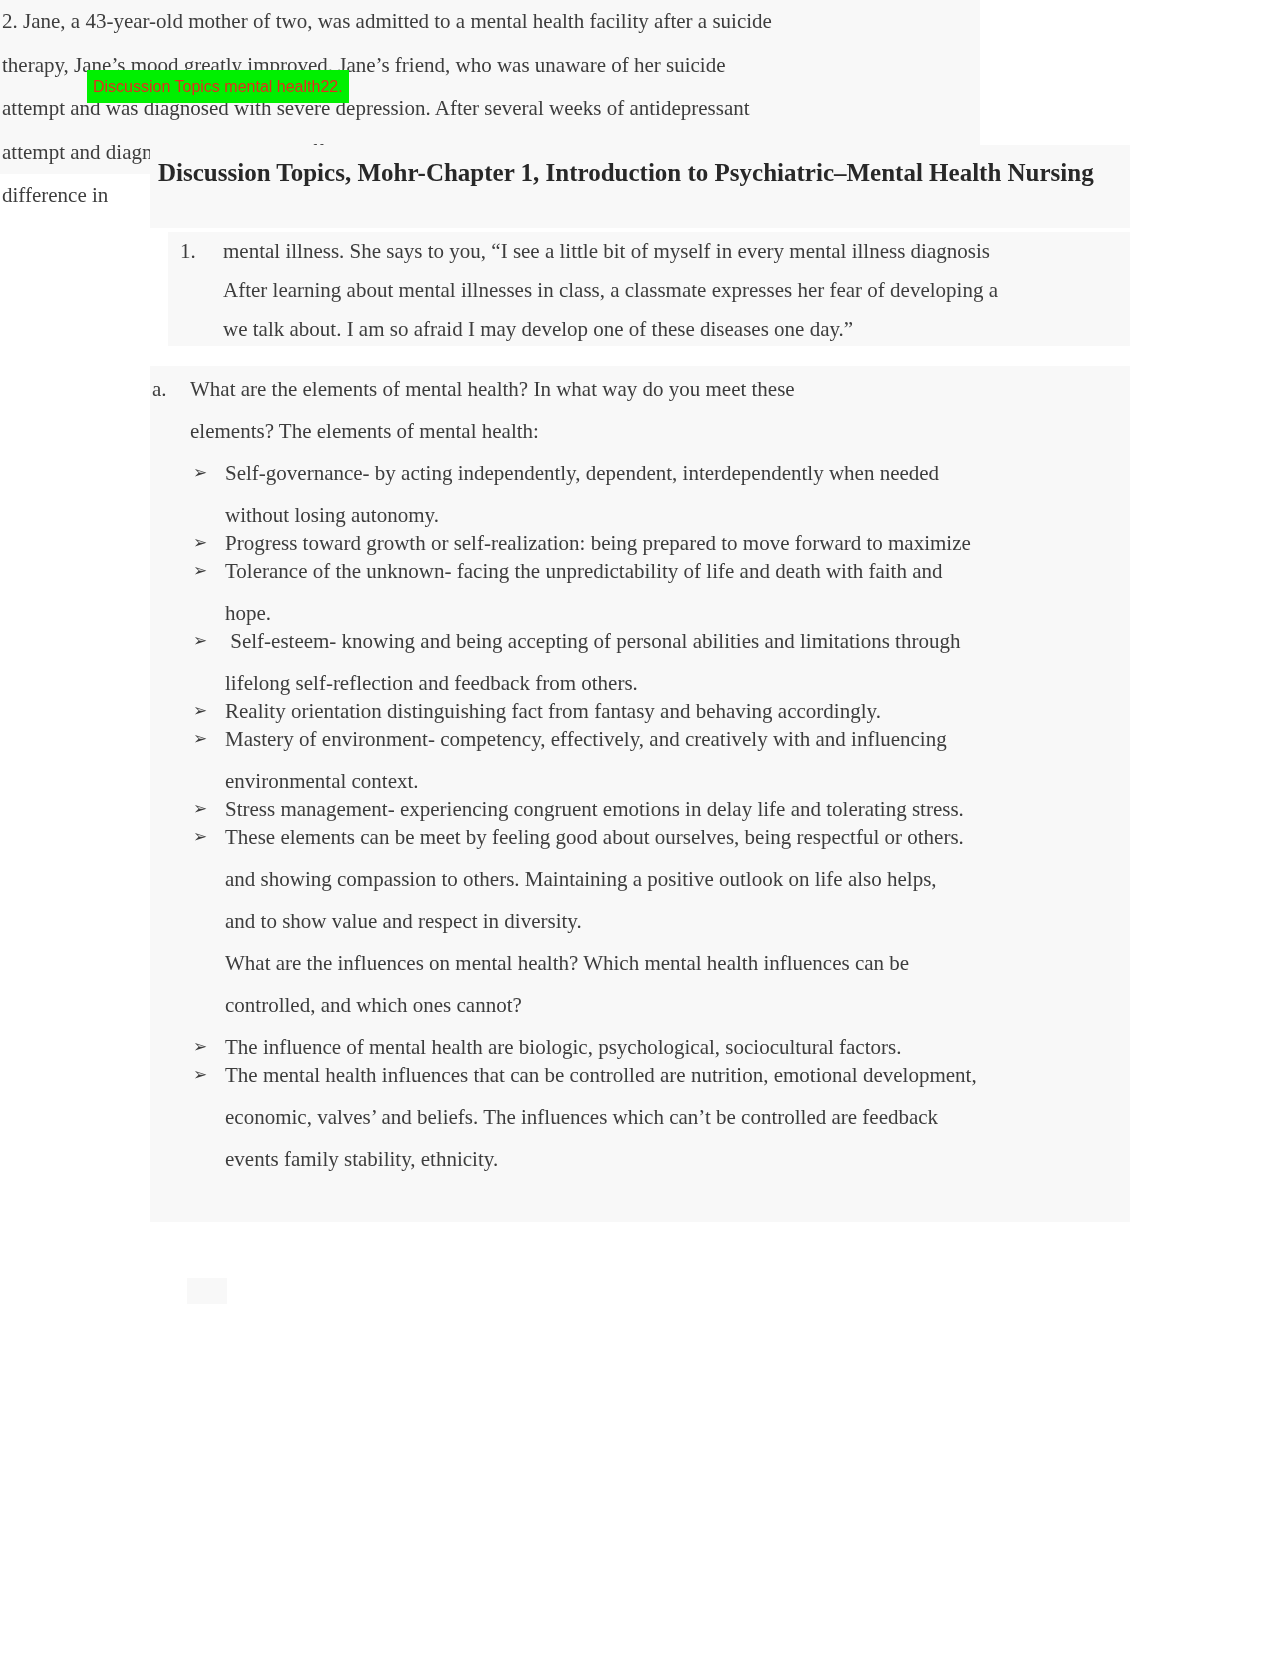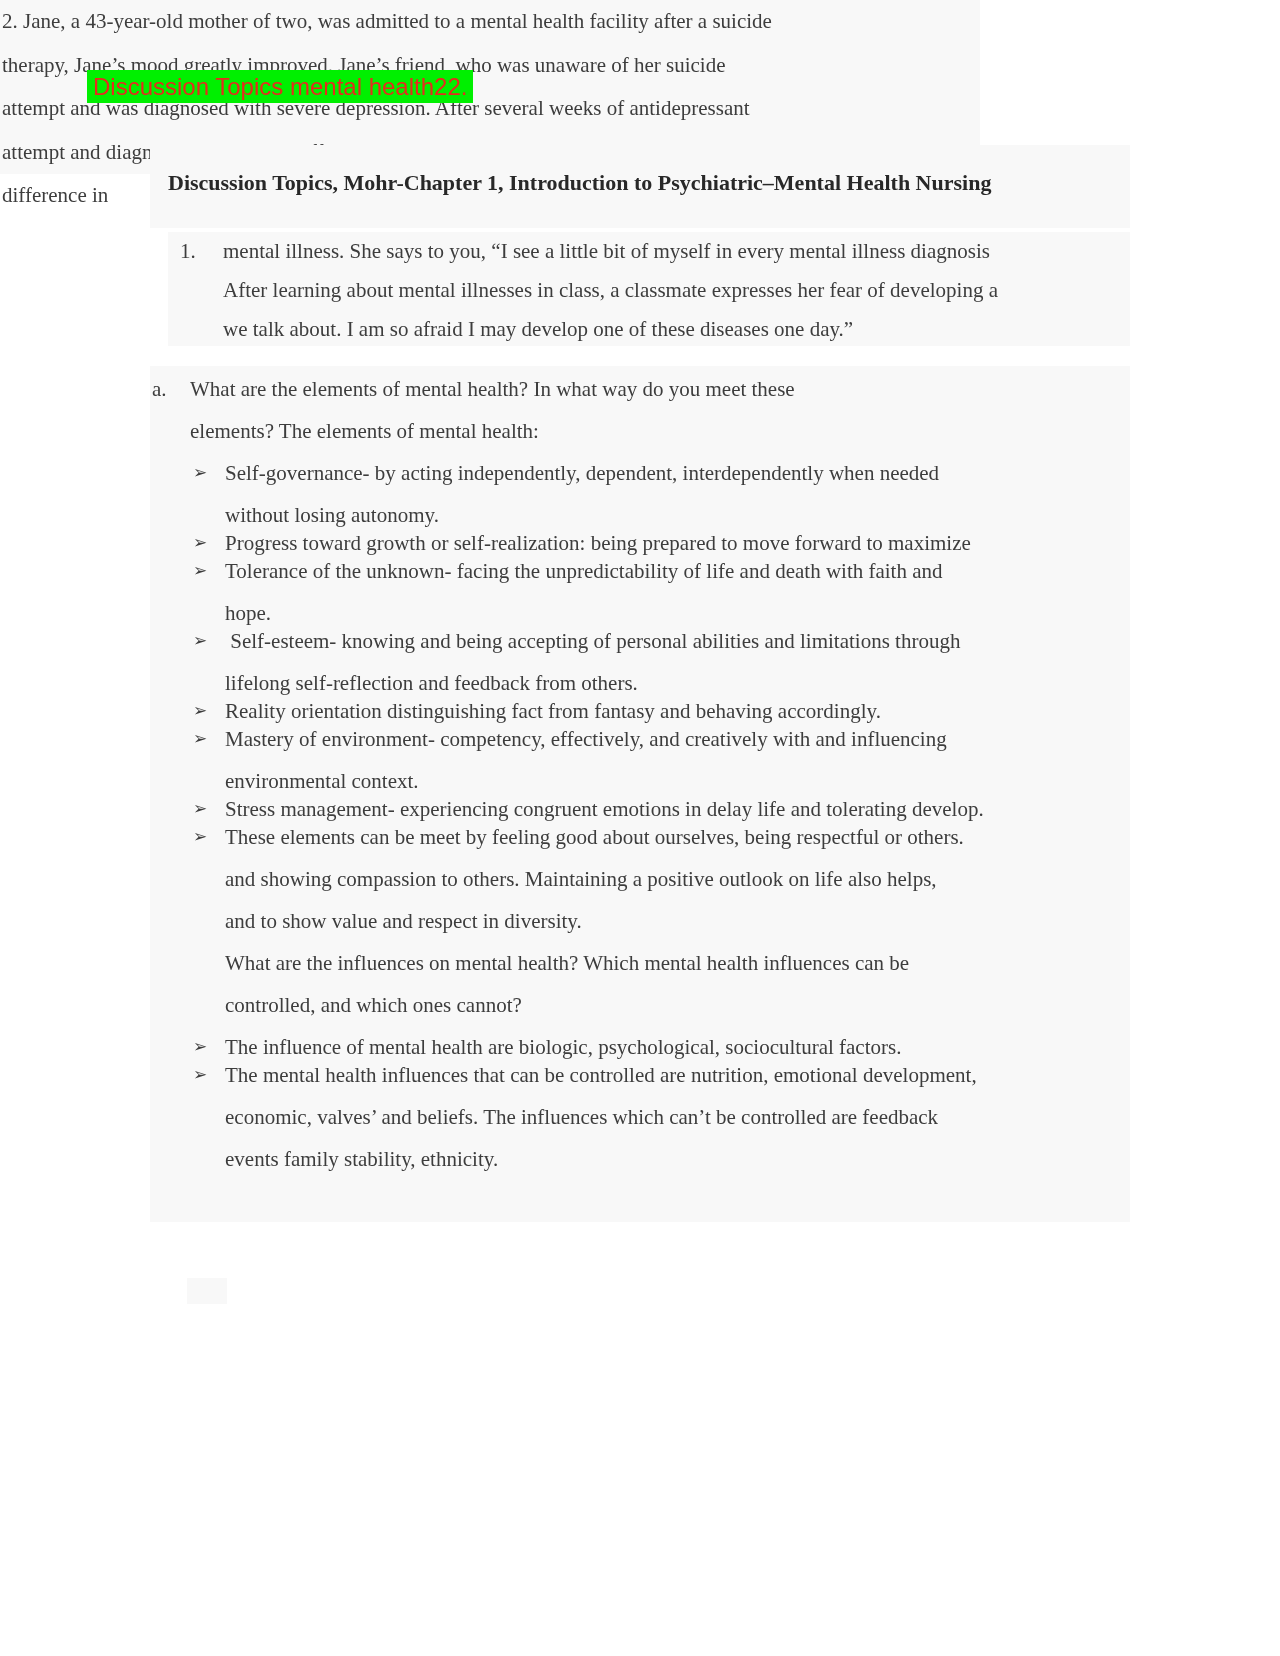--- a/index.html
+++ b/index.html
@@ -7,31 +7,31 @@
     width:1280px; height:1656px; background:#ffffff;
     font-family:"Liberation Serif", serif;
     color:var(--body-text,#3d3d3d);
     font-size:21px;
   }
   .page { position:relative; width:1280px; height:1656px; background:#ffffff; overflow:hidden; }
 
   .highlight-title {
     position:absolute; left:87px; top:70px;
     font-family:"Liberation Sans", sans-serif;
-    font-size:24px; line-height:33px; padding:0 6px;
+    font-size:16px; line-height:33px; padding:0 6px;
     background:var(--highlight-bg,#00f000);
     color:var(--highlight-text,#e62b1e);
   }
 
   .block { position:absolute; background:var(--block-bg,#f8f8f8); }
 
   .heading-block { left:150px; top:145px; width:980px; height:83px; }
   .heading {
-    margin:16px; padding:7px 0 0 2px;
-    font-size:22px; font-weight:bold; line-height:30px;
+    margin:6px; padding:7px 0 0 2px;
+    font-size:25px; font-weight:bold; line-height:30px;
     color:var(--heading-text,#282828);
   }
 
   .item1-block { left:168px; top:232px; width:962px; height:114px; }
   .item1-block .num  { position:absolute; left:12px; top:0; line-height:39px; }
   .item1-block .lines{ padding-left:55px; }
   .item1-block .line { line-height:39px; }
 
   .sectiona-block { left:150px; top:366px; width:980px; height:856px; box-sizing:border-box; padding-top:2px; }
   .line { line-height:42px; white-space:pre; }
@@ -100,21 +100,21 @@
         <span class="glyph">➢</span>
         <div class="line">Reality orientation distinguishing fact from fantasy and behaving accordingly.</div>
       </div>
       <div class="li">
         <span class="glyph">➢</span>
         <div class="line">Mastery of environment- competency, effectively, and creatively with and influencing</div>
         <div class="line">environmental context.</div>
       </div>
       <div class="li">
         <span class="glyph">➢</span>
-        <div class="line">Stress management- experiencing congruent emotions in delay life and tolerating develop.</div>
+        <div class="line">Stress management- experiencing congruent emotions in delay life and tolerating stress.</div>
       </div>
       <div class="li">
         <span class="glyph">➢</span>
         <div class="line">These elements can be meet by feeling good about ourselves, being respectful or others.</div>
         <div class="line">and showing compassion to others. Maintaining a positive outlook on life also helps,</div>
         <div class="line">and to show value and respect in diversity.</div>
       </div>
     </div>
 
     <div class="question">

